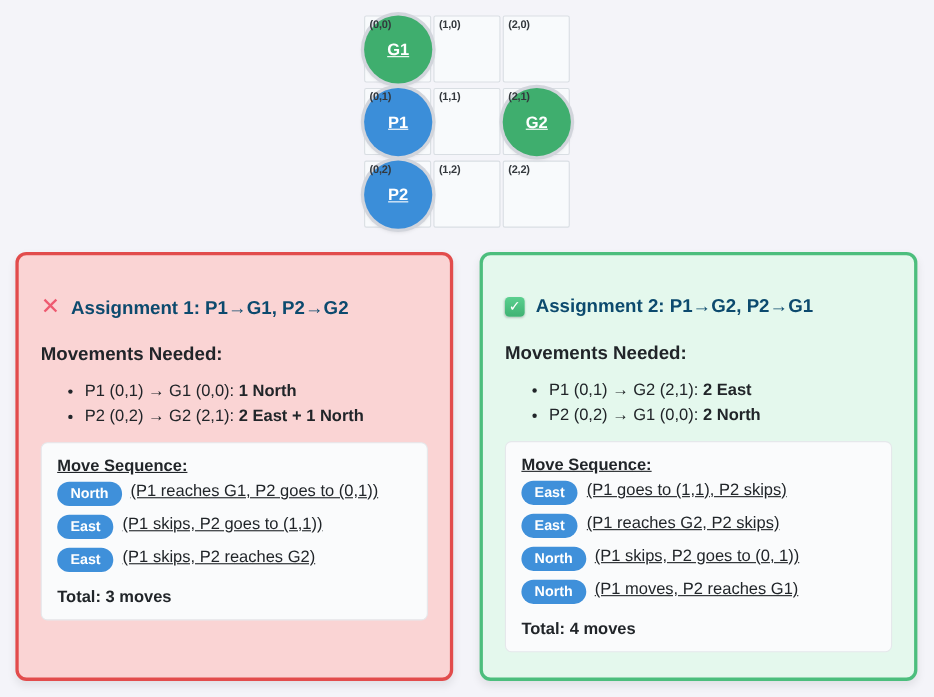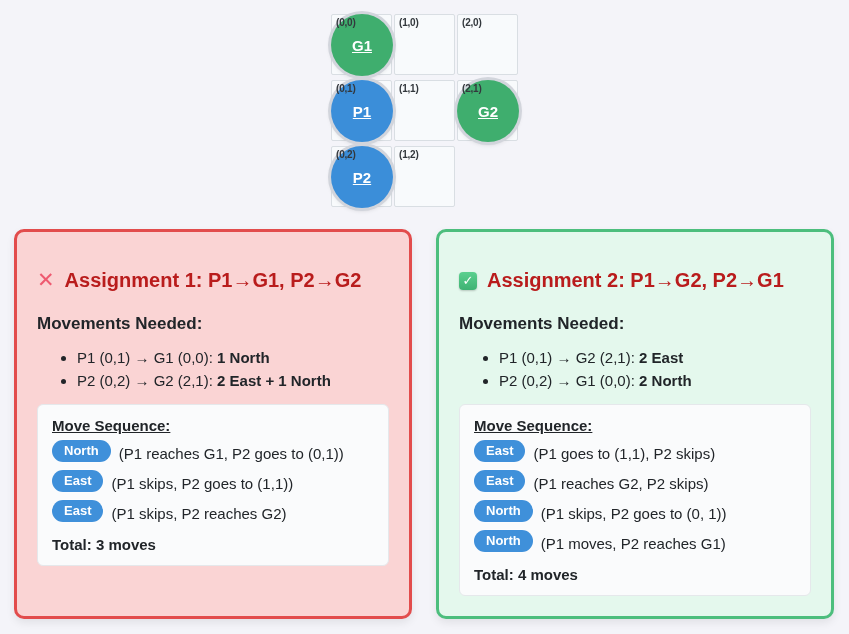--- a/index.html
+++ b/index.html
@@ -49,21 +49,21 @@
   .panel {
     flex:1; height:390px;
     border-radius:10px;
     padding:37px 20px 20px 20px;
     box-shadow:0 4px 8px rgba(0,0,0,.08);
   }
   .panel.fail { background:#fad4d4; border:3px solid #e24c4c; }
   .panel.pass { background:#e4f8ed; border:3px solid #4cbe7d; }
 
   .panel-head { display:flex; align-items:center; gap:10px; }
-  .panel-title { font-size:20px; font-weight:bold; color:#b91c1c; }
+  .panel-title { font-size:17px; font-weight:bold; color:#0c4a6e; }
 
   .fail-glyph {
     color:#ee5a70; font-size:21px; font-weight:bold; line-height:1;
     transform:translateY(-1px);
   }
   .pass-glyph {
     display:inline-flex; align-items:center; justify-content:center;
     width:18px; height:18px; border-radius:4px;
     background:linear-gradient(#5bd08f,#3fb273);
     color:#fff; font-size:13px; font-weight:bold;
@@ -76,29 +76,29 @@
   .movements-list b { font-weight:bold; }
 
   .seq-box {
     margin-top:14px;
     background:#fafbfc;
     border:1px solid #e5e8eb;
     border-radius:6px;
     padding:12px 14px;
   }
   .seq-heading { font-size:15px; font-weight:bold; margin-bottom:6px;text-decoration:underline; }
-  .move-row { display:flex; align-items:flex-end; gap:8px; margin-bottom:8px; }
+  .move-row { display:flex; align-items:flex-start; gap:8px; margin-bottom:8px; }
   .move-badge {
     display:inline-block;
     background:#3f90da; color:#fff;
     font-size:13px; font-weight:bold;
     padding:3px 12px 4px; border-radius:13px;
     box-shadow:0 0 0 1px rgba(255,255,255,.35);
   }
-  .move-desc { font-size:15px; color:#212529; }
+  .move-desc { font-size:15px; color:#212529;text-decoration:underline; }
   .total-line { font-size:15px; font-weight:bold; margin-top:14px; }
 </style>
 </head>
 <body>
 
 <div class="grid-wrap">
   <div class="grid">
     <div class="cell">
       <span class="cell-label">(0,0)</span>
       <div class="circle goal">
@@ -127,20 +127,23 @@
         </div>
     </div>
     <div class="cell">
       <span class="cell-label">(0,2)</span>
       <div class="circle player">
           <span>P2</span>
         </div>
     </div>
     <div class="cell">
       <span class="cell-label">(1,2)</span>
+    </div>
+    <div class="cell">
+      <span class="cell-label">(2,2)</span>
     </div>
   </div>
 </div>
 
 <div class="panels">
 
   <div class="panel fail">
     <div class="panel-head">
       <span class="fail-glyph">✕</span>
       <span class="panel-title">Assignment 1: P1→G1, P2→G2</span>

